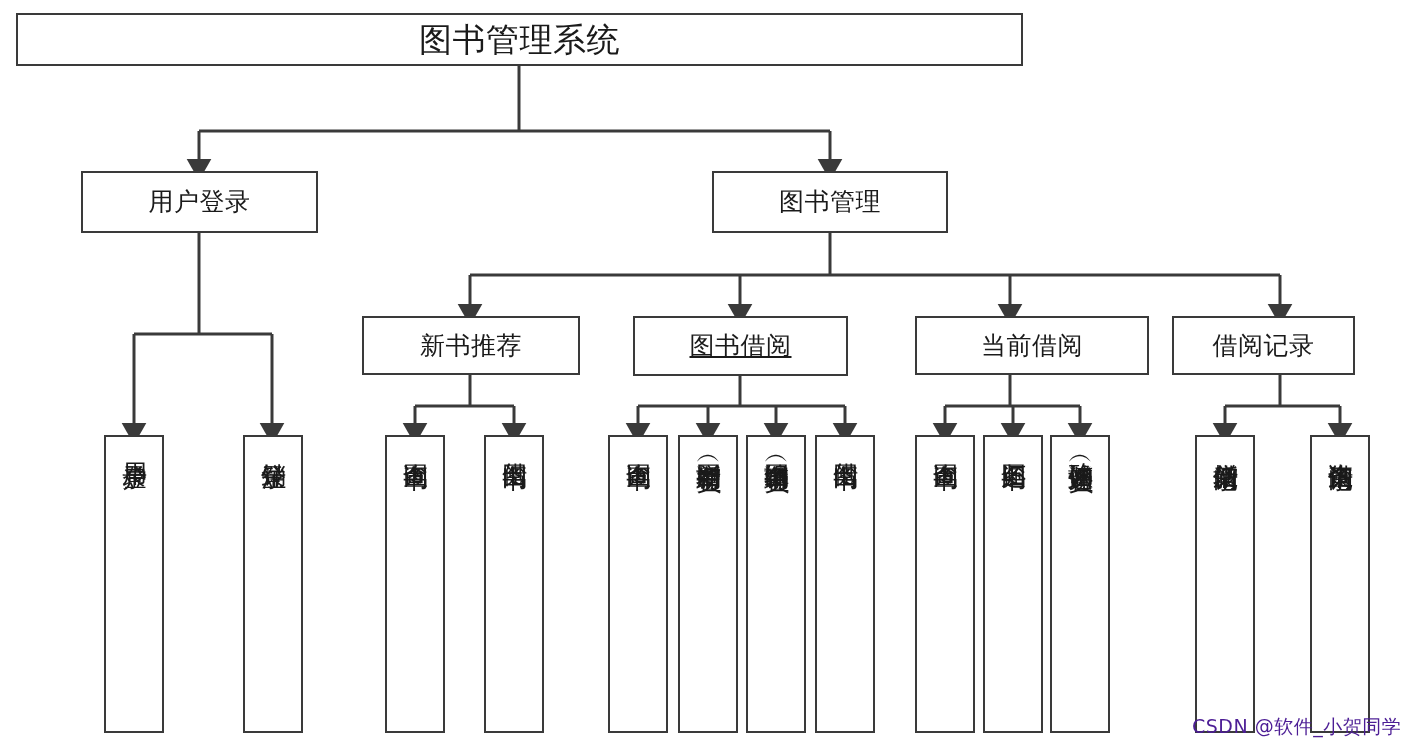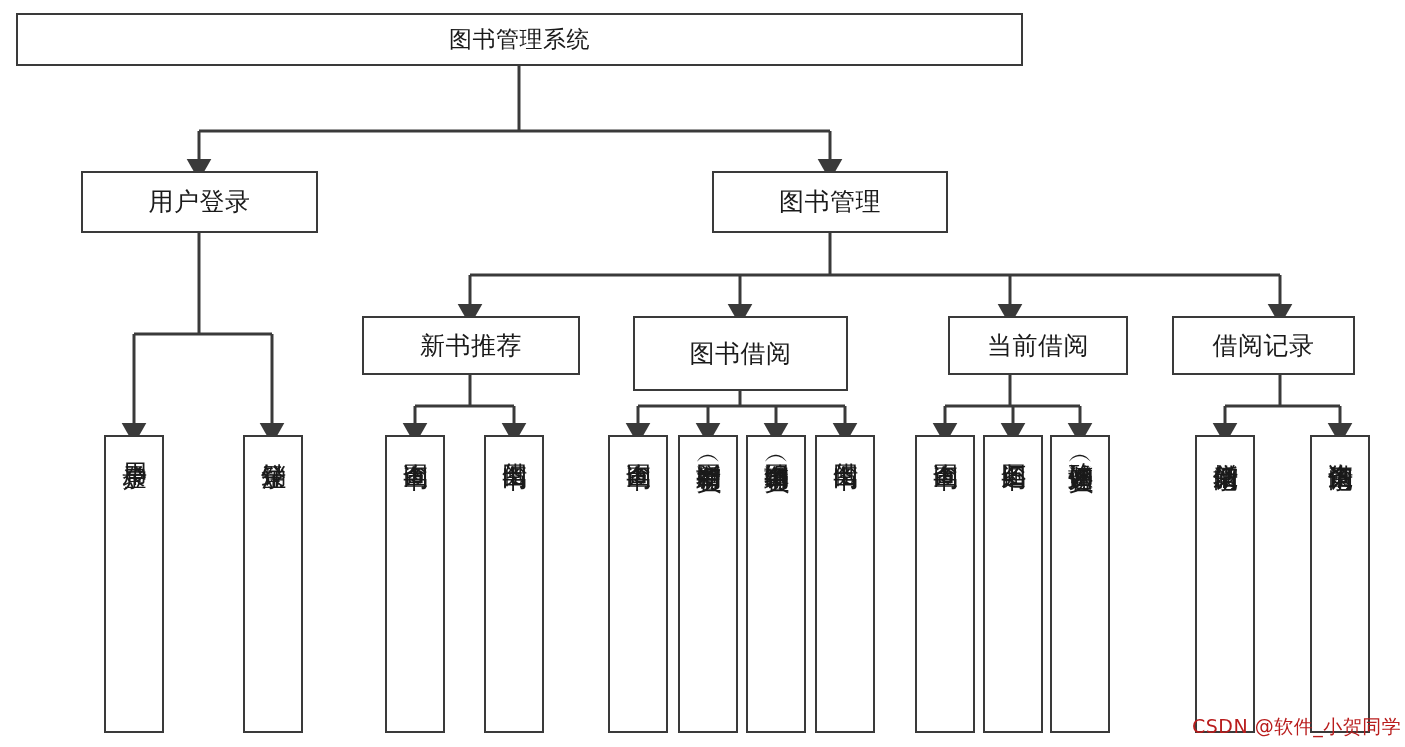--- a/index.html
+++ b/index.html
@@ -34,41 +34,41 @@
     align-items: center;
     justify-content: center;
     color: #1a1a1a;
   }
   .node.horiz {
     font-size: 25px;
     line-height: 1.2;
     letter-spacing: 0.5px;
   }
   .node.root {
-    font-size: 23px;
+    font-size: 33px;
   }
   .node.vert {
     writing-mode: vertical-rl;
     text-orientation: upright;
     font-size: 25px;
     line-height: 1.22;
     letter-spacing: 1px;
     padding-top: 6px;
     justify-content: flex-start;
     align-items: center;
   }
   .node.vert .vtext {
     writing-mode: vertical-rl;
     text-orientation: upright;
     white-space: nowrap;
   }
   .watermark {
     position: absolute;
     font-size: 19px;
-    color: #b91c1c;
+    color: #4c1d95;
     white-space: nowrap;
     letter-spacing: 0.5px;
     font-family: "DejaVu Sans", "Liberation Sans", sans-serif;
   }
 </style>
 </head>
 <body>
 
 <div id="canvas">
 
@@ -132,24 +132,24 @@
   <div class="node horiz" style="left:81px; top:171px; width:237px; height:62px;">
     <span>用户登录</span>
   </div>
   <div class="node horiz" style="left:362px; top:316px; width:218px; height:59px;">
     <span>新书推荐</span>
   </div>
 
   <div class="node horiz" style="left:712px; top:171px; width:236px; height:62px;">
     <span>图书管理</span>
   </div>
-  <div class="node horiz" style="left:633px; top:316px; width:215px; height:75px;">
+  <div class="node horiz" style="left:633px; top:316px; width:215px; height:60px;text-decoration:underline;">
     <span>图书借阅</span>
   </div>
-  <div class="node horiz" style="left:948px; top:316px; width:180px; height:59px;">
+  <div class="node horiz" style="left:915px; top:316px; width:234px; height:59px;">
     <span>当前借阅</span>
   </div>
   <div class="node horiz" style="left:1172px; top:316px; width:183px; height:59px;">
     <span>借阅记录</span>
   </div>
 
   <div class="node vert" style="left:104px; top:435px; width:60px; height:298px;">
     <span class="vtext">用户登录</span>
   </div>
   <div class="node vert" style="left:243px; top:435px; width:60px; height:298px;">

